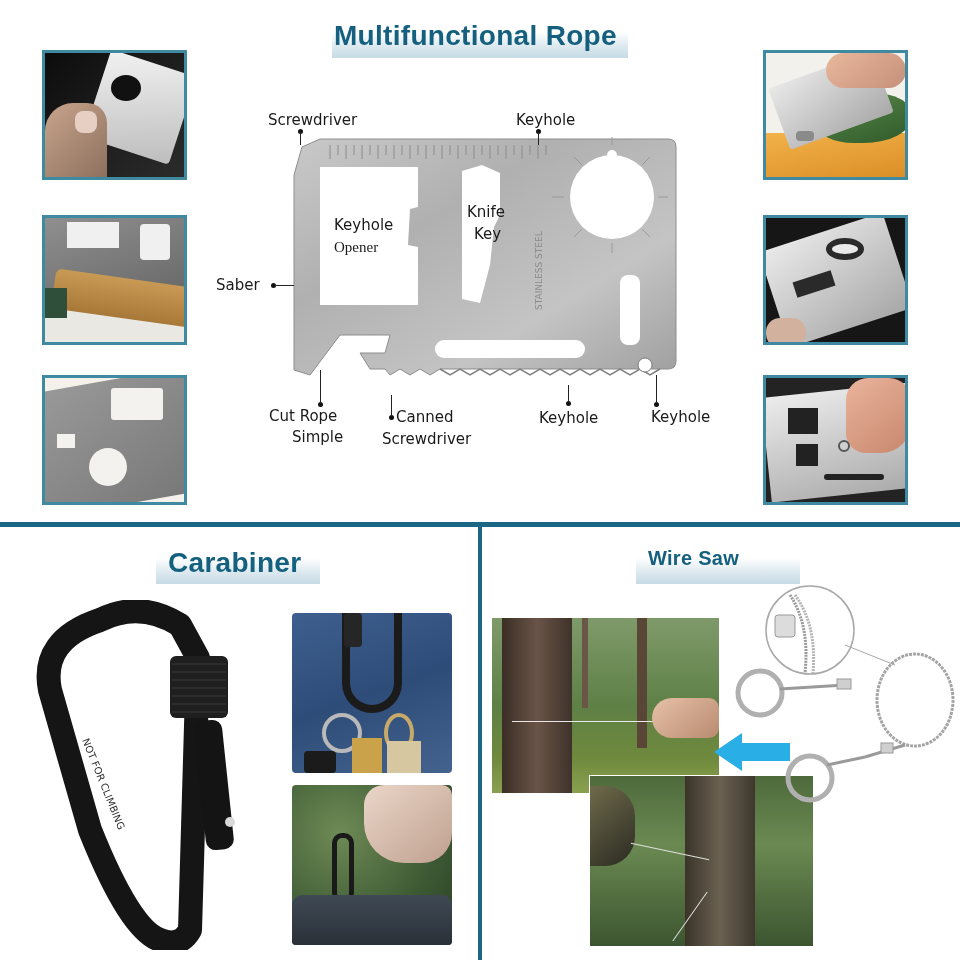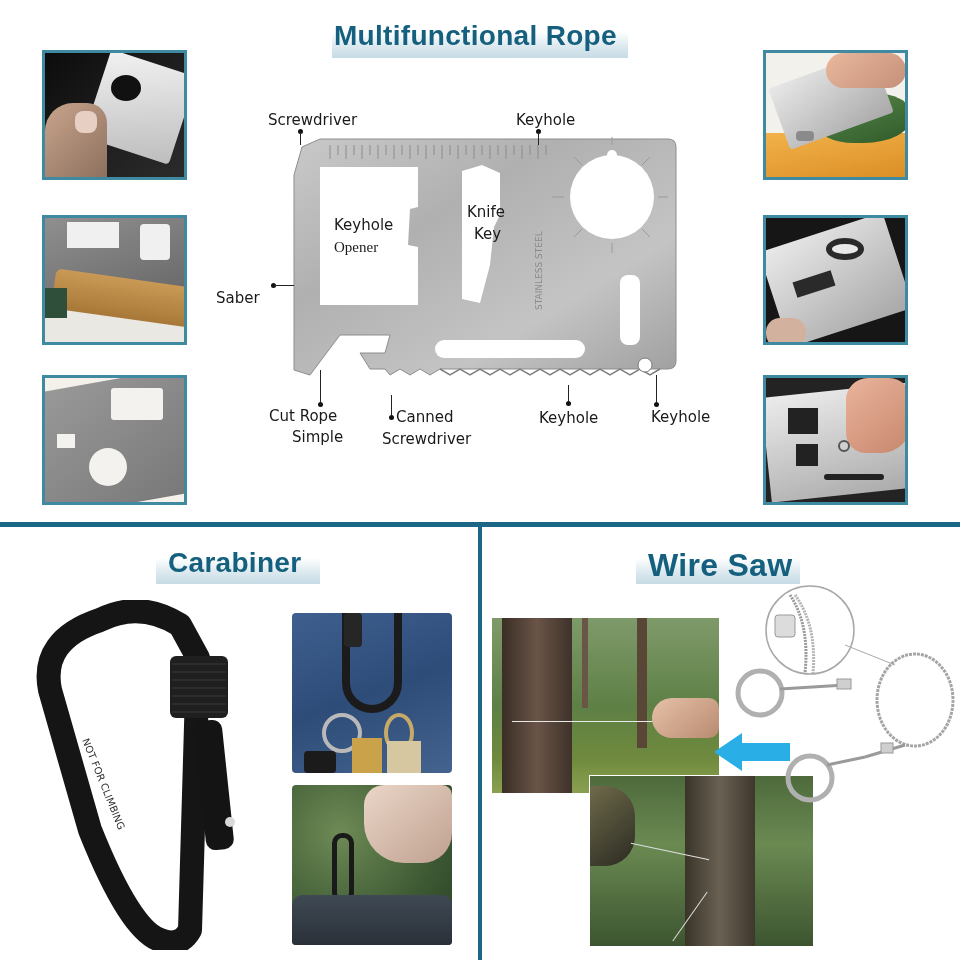--- a/index.html
+++ b/index.html
@@ -141,21 +141,21 @@
 <div class="label" style="left:516px; top:110px;">Keyhole</div>
 <div class="dot" style="left:536px; top:129px;"></div>
 <div class="ln" style="left:538px; top:131px; width:1px; height:14px;"></div>
 
 <div class="label" style="left:334px; top:215px;">Keyhole</div>
 <div class="label" style="left:334px; top:237px;font-family:Liberation Serif, serif;">Opener</div>
 
 <div class="label" style="left:467px; top:202px;">Knife</div>
 <div class="label" style="left:474px; top:224px;text-align:right;">Key</div>
 
-<div class="label" style="left:216px; top:275px;margin-top:13px;">Saber</div>
+<div class="label" style="left:216px; top:275px;">Saber</div>
 <div class="dot" style="left:271px; top:283px;"></div>
 <div class="ln" style="left:274px; top:285px; width:20px; height:1px;"></div>
 
 <div class="label" style="left:269px; top:406px;">Cut Rope</div>
 <div class="label" style="left:292px; top:427px;">Simple</div>
 <div class="dot" style="left:318px; top:402px;"></div>
 <div class="ln" style="left:320px; top:370px; width:1px; height:34px;"></div>
 
 <div class="label" style="left:396px; top:407px;">Canned</div>
 <div class="label" style="left:382px; top:429px;">Screwdriver</div>
@@ -205,21 +205,21 @@
   <div class="abs" style="left:12px; top:138px; width:32px; height:22px; background:#1b1b1b; border-radius:4px;"></div>
 </div>
 
 <div class="photo" style="left:292px; top:785px; width:160px; height:160px; background:radial-gradient(circle at 30% 30%,#6e8a55 0%,#3d5a34 60%,#2a3f25 100%);">
   <div class="abs" style="left:72px; top:0; width:88px; height:78px; background:linear-gradient(140deg,#ead6c8,#bfa08f); border-radius:20px 10px 30px 40px;"></div>
   <div class="abs" style="left:40px; top:48px; width:22px; height:70px; border:5px solid #1a1a1a; border-radius:10px;"></div>
   <div class="abs" style="left:0; top:110px; width:160px; height:50px; background:linear-gradient(180deg,#3f4954,#2a3038); border-radius:10px 10px 0 0;"></div>
 </div>
 
 <div class="title-band" style="left:636px; top:558px; width:164px;"></div>
-<div class="title" style="left:648px; top:547px; font-size:32px;">Wire Saw</div>
+<div class="title" style="left:648px; top:547px; font-size:20px;">Wire Saw</div>
 
 <div class="abs" style="left:492px; top:618px; width:227px; height:175px; overflow:hidden; background:linear-gradient(180deg,#7f9a6a 0%,#5e8046 50%,#6f8a3d 80%,#8aa050 100%);">
   <div class="abs" style="left:10px; top:0; width:70px; height:175px; background:linear-gradient(90deg,#3a2e26,#6a5447,#3e322a);"></div>
   <div class="abs" style="left:145px; top:0; width:10px; height:130px; background:#5a4637;"></div>
   <div class="abs" style="left:90px; top:0; width:6px; height:90px; background:#6a5647;"></div>
   <div class="abs" style="left:20px; top:103px; width:160px; height:1px; background:#e8e8e8;"></div>
   <div class="abs" style="left:160px; top:80px; width:67px; height:40px; background:linear-gradient(140deg,#e6c1a8,#b98b70); border-radius:20px 10px 10px 20px;"></div>
 </div>
 
 <div class="abs" style="left:589px; top:775px; width:225px; height:172px; overflow:hidden; background:linear-gradient(180deg,#4e6a3c 0%,#6b8a52 40%,#3c5530 100%); border:1px solid #ffffff;">

